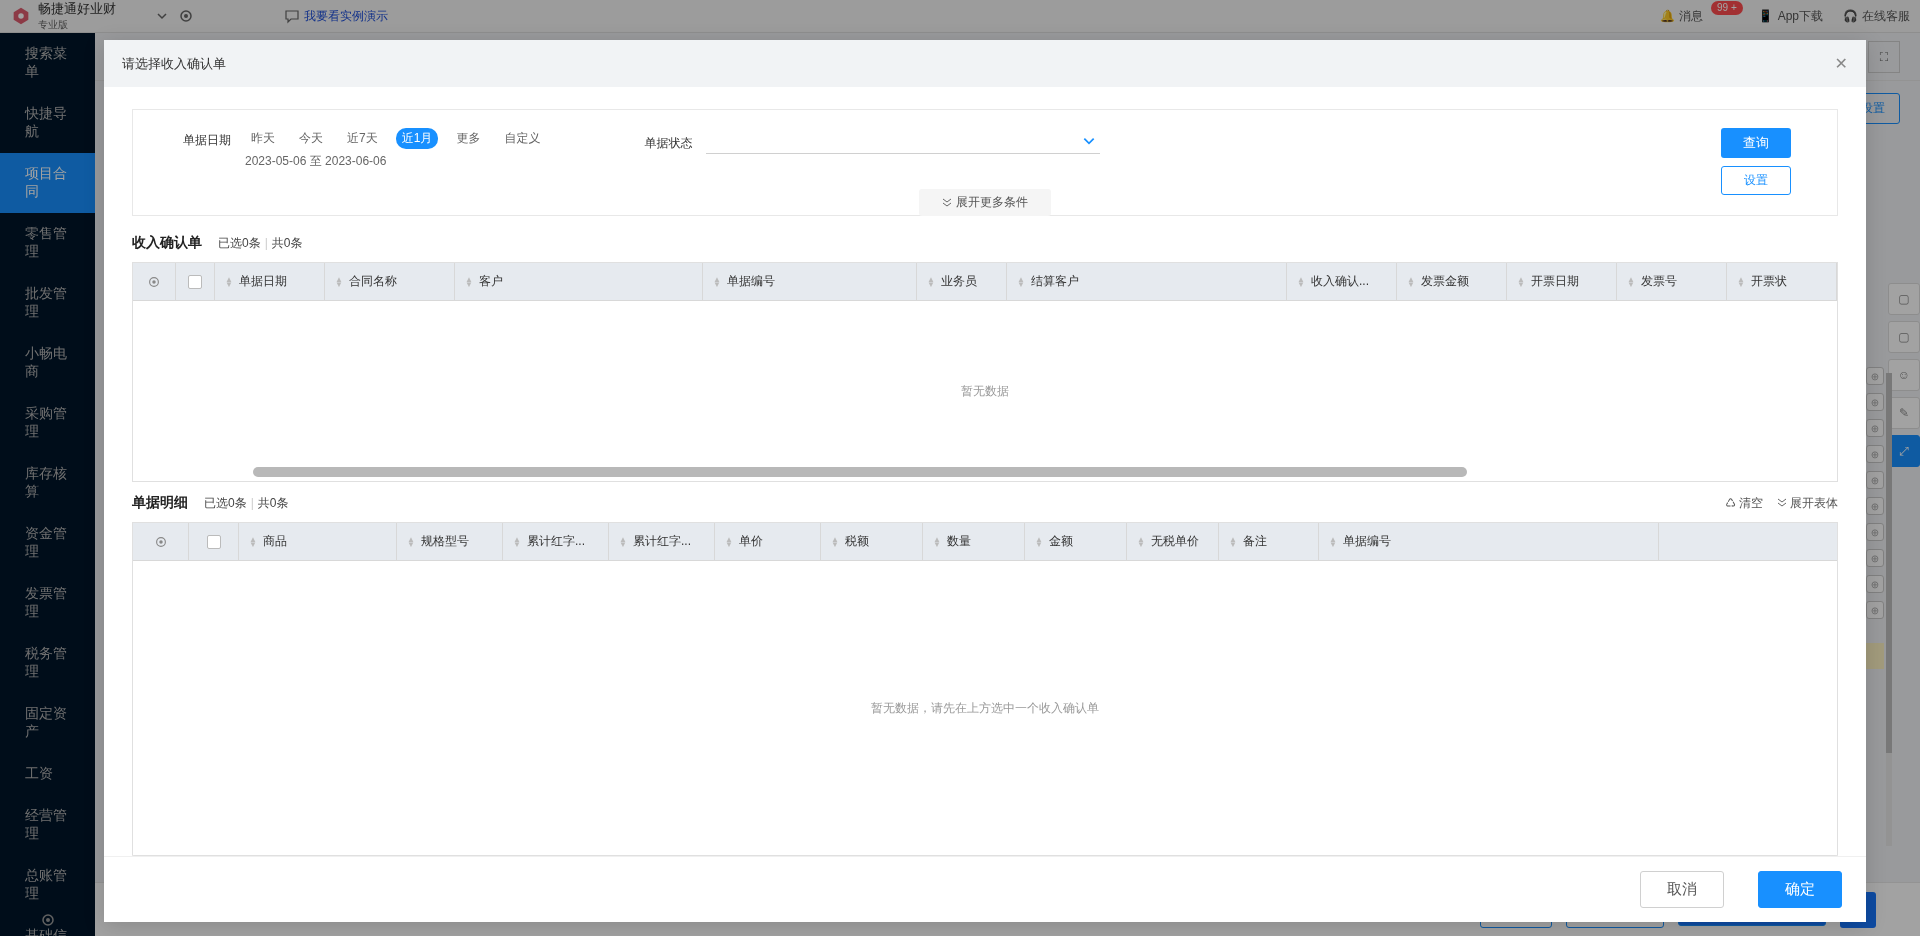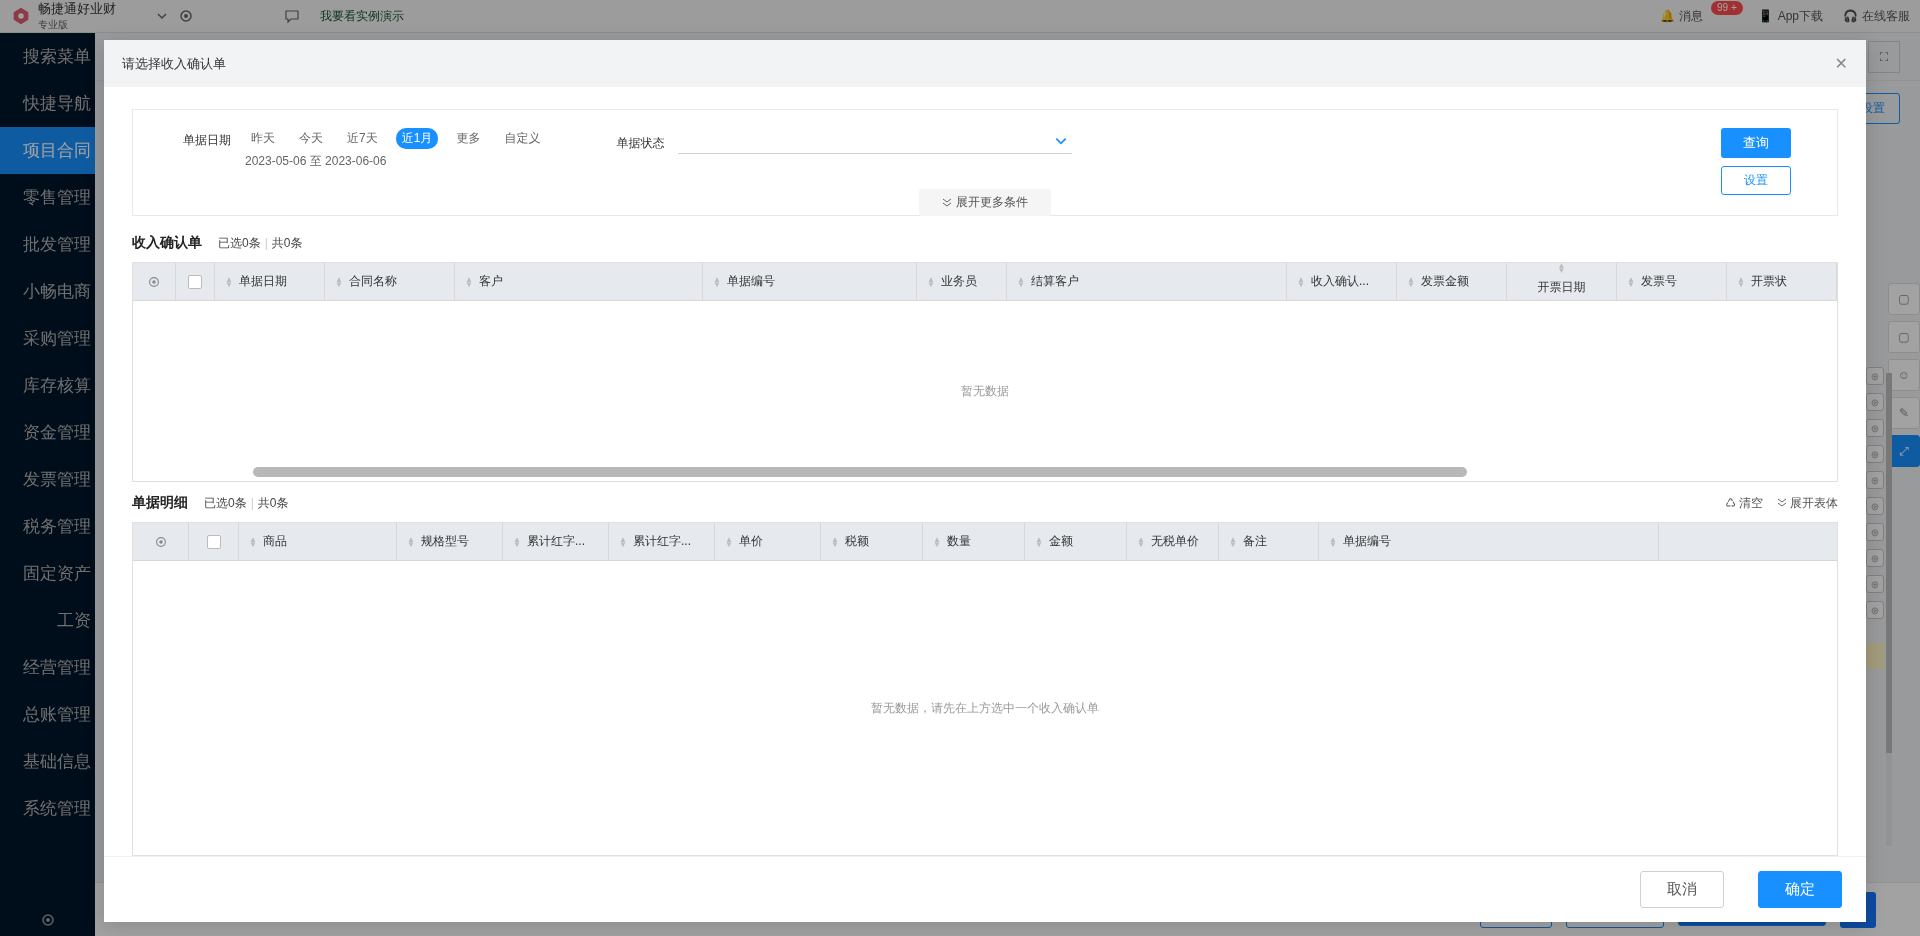--- a/index.html
+++ b/index.html
@@ -51,22 +51,22 @@
     .header-dropdown {
       display: flex;
       align-items: center;
       gap: 10px;
       color: #333;
     }
     .gear-icon, .chat-icon { width: 16px; height: 16px; color: #666; }
     .header-demo {
       display: flex;
       align-items: flex-start;
-      gap: 20px;
-      color: #14532d;
+      gap: 4px;
+      color: #1d4ed8;
       font-size: 12px;
     }
     .header-right {
       display: flex;
       align-items: center;
       gap: 20px;
       color: #555;
     }
     .badge {
       background: #ff4d4f;
@@ -91,25 +91,24 @@
       top: 33px;
       left: 0;
       bottom: 0;
       width: 95px;
       background: #001529;
       color: #c8c8c8;
       overflow: hidden;
       filter: brightness(0.85);
     }
     .sidebar-item {
-      padding: 12px 4px;
-      font-size: 17px;
+      padding: 12px 25px;
+      font-size: 14px;
       cursor: pointer;
       color: #b0b0b0;
-      text-align: right;
     }
     .sidebar-item.active {
       background: #1890ff;
       color: #fff;
     }
     .sidebar-gear {
       position: absolute;
       bottom: 8px;
       left: 50%;
       transform: translateX(-50%);
@@ -706,21 +705,21 @@
                 <span class="date-btn">昨天</span>
                 <span class="date-btn">今天</span>
                 <span class="date-btn">近7天</span>
                 <span class="date-btn active">近1月</span>
                 <span class="date-btn">更多</span>
                 <span class="date-btn">自定义</span>
               </div>
             <div class="date-range">2023-05-06 至 2023-06-06</div>
           </div>
         </div>
-        <div class="filter-select" style="margin-left:60px;">
+        <div class="filter-select" style="margin-left:88px;">
           <span class="filter-label">单据状态</span>
           <div class="select-box">
             <svg class="select-chev" viewBox="0 0 12 12">
                 <path d="M2 4 L6 8 L10 4" stroke="#1890ff" fill="none" stroke-width="1.5"></path>
               </svg>
           </div>
         </div>
       </div>
       <div class="filter-actions">
         <button class="btn-primary">查询</button>
@@ -801,21 +800,21 @@
               </div>
               <span>收入确认...</span>
             </div>
             <div class="th" style="width: 110px;">
               <div class="sort-icons">
                 <span class="sort-up"></span>
                 <span class="sort-down"></span>
               </div>
               <span>发票金额</span>
             </div>
-            <div class="th" style="width: 110px; flex-direction: column;">
+            <div class="th" style="width: 110px;">
               <div class="sort-icons">
                 <span class="sort-up"></span>
                 <span class="sort-down"></span>
               </div>
               <span>开票日期</span>
             </div>
             <div class="th" style="width: 110px;">
               <div class="sort-icons">
                 <span class="sort-up"></span>
                 <span class="sort-down"></span>

